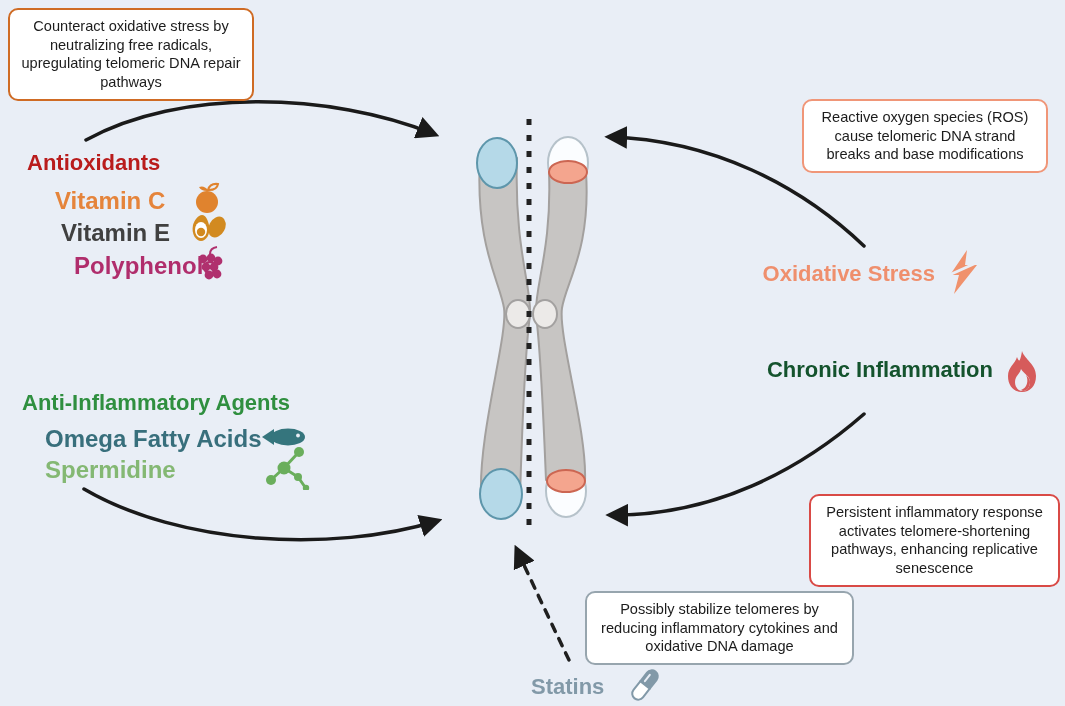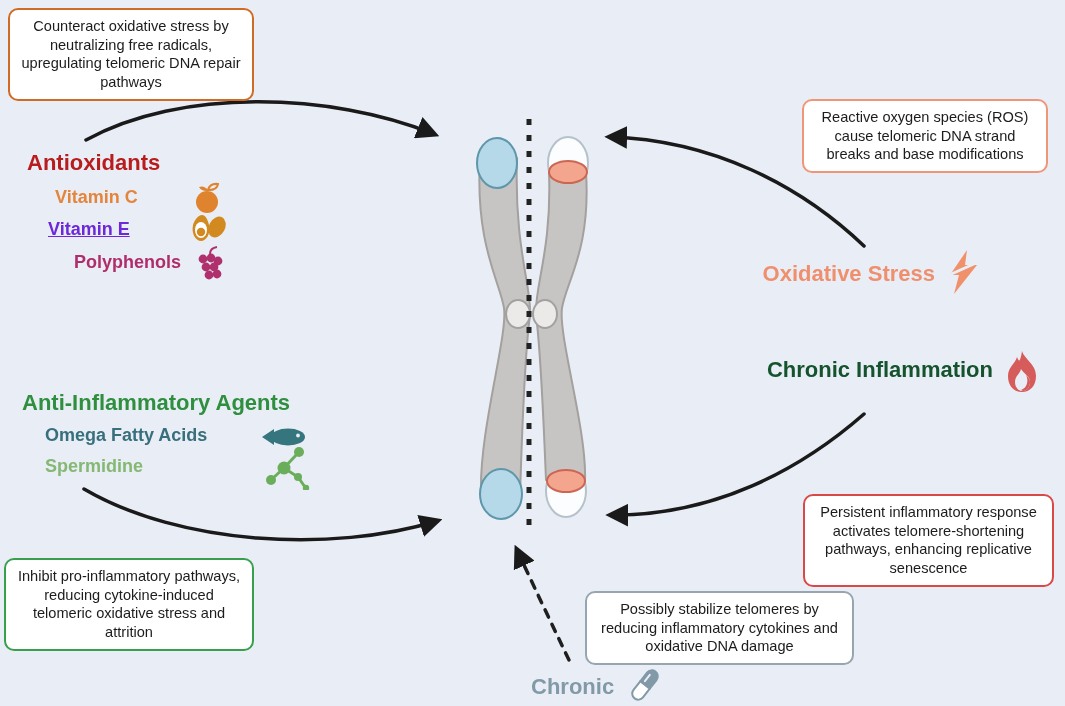--- a/index.html
+++ b/index.html
@@ -17,29 +17,29 @@
     padding:7px 10px;
     font-size:14.6px;
     line-height:1.28;
     color:#1c1c1c;
     text-align:center;
     box-sizing:border-box;
   }
   .b-orange{border:2.5px solid #cf6b24;}
   .b-salmon{border:2.5px solid #f09678;}
   .b-green{border:2.5px solid #38a04c;}
-  .b-red{border:2.5px solid #d94a46;}
+  .b-red{border:2.5px solid #d94a46;margin-left:6px;}
   .b-gray{border:2.5px solid #97a5ae;}
   .label{
     position:absolute;
     font-weight:bold;
     white-space:nowrap;
   }
   .h1{font-size:22px;}
-  .h2{font-size:18px;}
+  .h2{font-size:24px;}
   .icon{position:absolute;}
   svg{display:block;}
   .layer{position:absolute;left:0;top:0;}
 </style>
 </head>
 <body>
 
 <div class="stage">
 
   <svg class="layer" width="1065" height="706" viewBox="0 0 1065 706">
@@ -77,38 +77,37 @@
 
     <path d="M 529,119 L 529,532" fill="none" stroke="#222222" stroke-width="5" stroke-dasharray="6 10"></path>
 
     <path d="M 569,660 Q 543,606 517,550" fill="none" stroke="#1f1f1f" stroke-width="3.5" stroke-dasharray="8 8" stroke-linecap="round" marker-end="url(#ah)"></path>
   </svg>
 
   <div class="note-box b-orange" style="left:8px;top:8px;width:246px;">Counteract oxidative stress by neutralizing free radicals, upregulating telomeric DNA repair pathways</div>
 
   <div class="note-box b-salmon" style="left:802px;top:99px;width:246px;">Reactive oxygen species (ROS) cause telomeric DNA strand breaks and base modifications</div>
 
-  <div class="note-box b-green" style="left:4px;top:558px;width:250px;">Inhibit pro-inflammatory pathways, reducing cytokine-induced telomeric oxidative stress and attrition</div>
 
   <div class="note-box b-red" style="left:803px;top:494px;width:251px;">Persistent inflammatory response activates telomere-shortening pathways, enhancing replicative senescence</div>
 
   <div class="note-box b-gray" style="left:585px;top:591px;width:269px;">Possibly stabilize telomeres by reducing inflammatory cytokines and oxidative DNA damage</div>
 
   <div class="label h1" style="left:27px;top:150px;color:#b91c1c;">Antioxidants</div>
 
   <div class="label h2" style="left:55px;top:187px;color:#e5843b;">Vitamin C</div>
   <div class="icon" style="left:193px;top:181px;">
     <svg width="30" height="33" viewBox="0 0 30 33">
       <path d="M15,9 Q17,2 25,3 Q24,9 16,9 Z" fill="none" stroke="#e0832e" stroke-width="2"></path>
       <path d="M15,9 Q11,4 6,6 Q8,10 14,10 Z" fill="#e0832e"></path>
       <circle cx="14" cy="21" r="11" fill="#e0832e"></circle>
     </svg>
   </div>
 
-  <div class="label h2" style="left:48px;top:219px;color:#6d28d9;text-decoration:underline;">Vitamin E</div>
+  <div class="label h2" style="left:61px;top:219px;color:#404040;">Vitamin E</div>
   <div class="icon" style="left:191px;top:213px;">
     <svg width="36" height="31" viewBox="0 0 36 31">
       <ellipse cx="26" cy="14" rx="8" ry="11" transform="rotate(28 26 14)" fill="#d28a20"></ellipse>
       <path d="M11,2 C15,2 17,8 18,12 C20,21 15,28 10,28 C5,28 0,21 2,12 C3,8 7,2 11,2 Z" fill="#d28a20"></path>
       <ellipse cx="10" cy="17" rx="6" ry="8" fill="#ffffff"></ellipse>
       <circle cx="10" cy="19" r="4.2" fill="#d28a20"></circle>
     </svg>
   </div>
 
   <div class="label h2" style="left:50px;top:252px;color:#b02d6c;margin-left:24px;">Polyphenols</div>
@@ -162,21 +161,21 @@
 
   <div class="label h1" style="left:735px;top:357px;width:258px;text-align:right;color:#14532d;">Chronic Inflammation</div>
   <div class="icon" style="left:1005px;top:350px;">
     <svg width="35" height="43" viewBox="0 0 35 43">
       <path d="M17,1 C20,10 31,14 31,26 C31,36 25,42 17,42 C9,42 3,36 3,26 C3,17 10,14 12,7 C14,12 15,13 17,1 Z" fill="#d65b5b"></path>
       <path d="M18,41 C13,41 10,37 10,32 C10,26 15,24 16,19 C19,24 25,26 25,32 C25,37 22,41 18,41 Z" fill="#e9eef6"></path>
       <path d="M18,41 C22,41 25,37 25,32 C25,29 23,27 21,25 C24,31 22,38 16,40 Z" fill="#d65b5b"></path>
     </svg>
   </div>
 
-  <div class="label h1" style="left:531px;top:674px;color:#8299a8;">Chronic</div>
+  <div class="label h1" style="left:531px;top:674px;color:#8299a8;">Statins</div>
   <div class="icon" style="left:628px;top:666px;">
     <svg width="34" height="38" viewBox="0 0 34 38">
       <g transform="rotate(38 17 19)">
         <path d="M11,19 L11,8 A6,6 0 0 1 23,8 L23,19 Z" fill="#8299a8" stroke="#8299a8" stroke-width="2"></path>
         <path d="M11,19 L11,30 A6,6 0 0 0 23,30 L23,19 Z" fill="#ffffff" stroke="#8299a8" stroke-width="2"></path>
         <line x1="14.5" y1="8" x2="14.5" y2="16" stroke="#e9eef6" stroke-width="2" stroke-linecap="round"></line>
       </g>
     </svg>
   </div>
 

